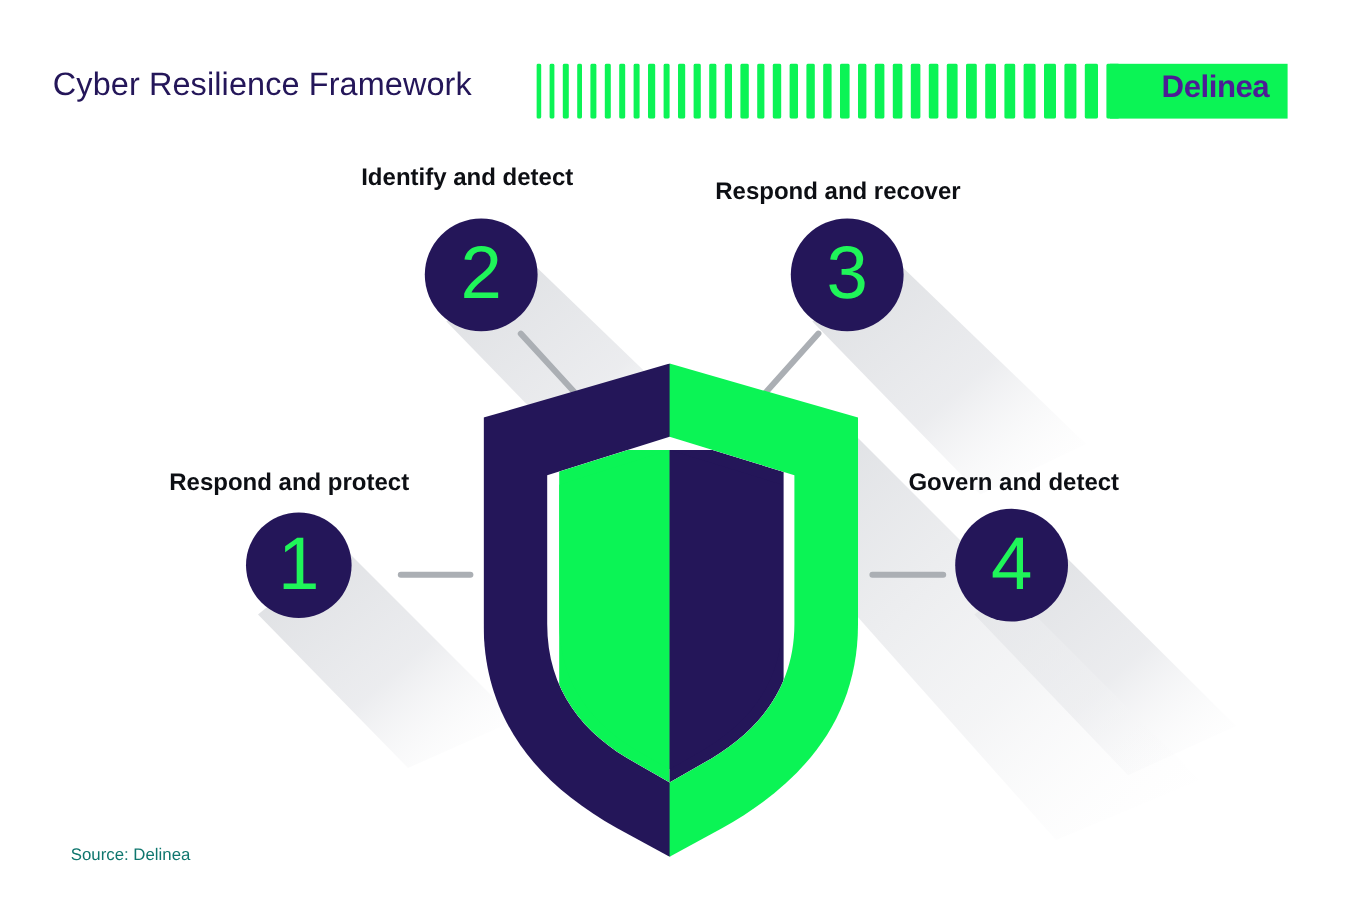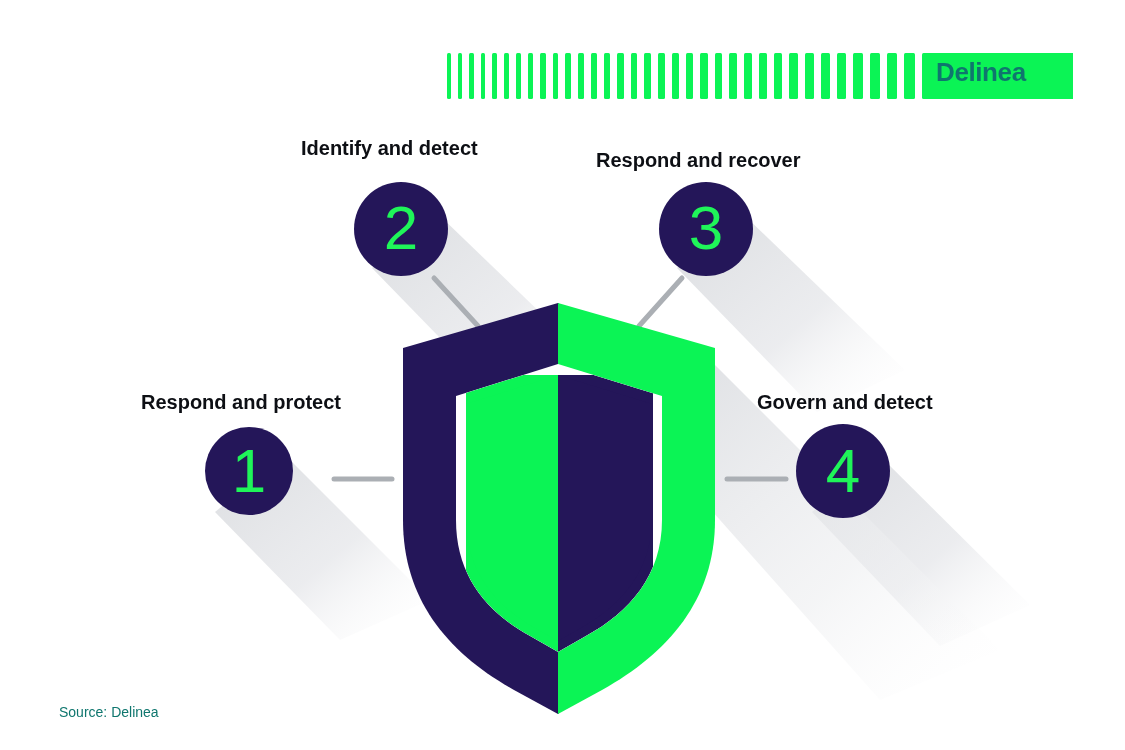--- a/index.html
+++ b/index.html
@@ -18,23 +18,23 @@
     position:absolute;left:44px;top:55px;
     font-size:27px;font-weight:400;letter-spacing:.1px;
     color:#241659;white-space:nowrap;
   }
   #barcode-band{
     position:absolute;left:447px;top:53px;
     width:626px;height:46px;
   }
   #barcode-band svg{display:block;}
   #logo-text{
-    position:absolute;left:936px;top:57px;
+    position:absolute;left:968px;top:57px;
     font-size:26px;font-weight:700;letter-spacing:-.4px;
-    color:#0f766e;white-space:nowrap;
+    color:#4c1d95;white-space:nowrap;
   }
 
   
   #source-note{
     position:absolute;left:59px;top:704px;
     font-size:14px;color:#0f766e;white-space:nowrap;
   }
 
   
   #diagram{position:absolute;left:0;top:0;width:1125px;height:750px;}
@@ -62,20 +62,21 @@
   #num-1{left:209px;top:440px;width:80px;}
   #num-2{left:361px;top:197px;width:80px;}
   #num-3{left:666px;top:197px;width:80px;}
   #num-4{left:803px;top:440px;width:80px;}
 </style>
 </head>
 <body>
 
 <div id="stage">
 
+  <div id="header-title">Cyber Resilience Framework</div>
 
   <div id="barcode-band">
     <svg width="626" height="46" viewBox="0 0 626 46" xmlns="http://www.w3.org/2000/svg">
       <g fill="#0BF455">
         <rect x="0" y="0" width="4" height="46" rx="1.5"></rect>
         <rect x="11" y="0" width="4" height="46" rx="1.5"></rect>
         <rect x="22" y="0" width="5" height="46" rx="1.5"></rect>
         <rect x="34" y="0" width="4" height="46" rx="1.5"></rect>
         <rect x="45" y="0" width="5" height="46" rx="1.5"></rect>
         <rect x="57" y="0" width="5" height="46" rx="1.5"></rect>

